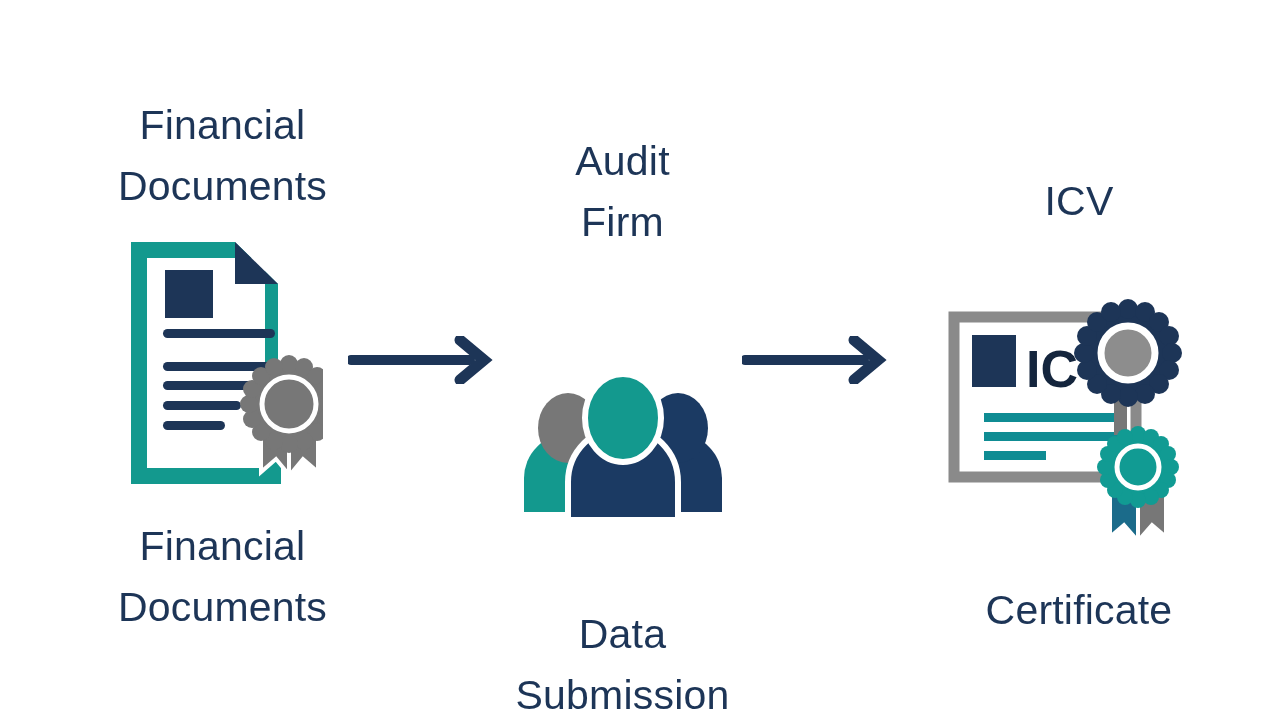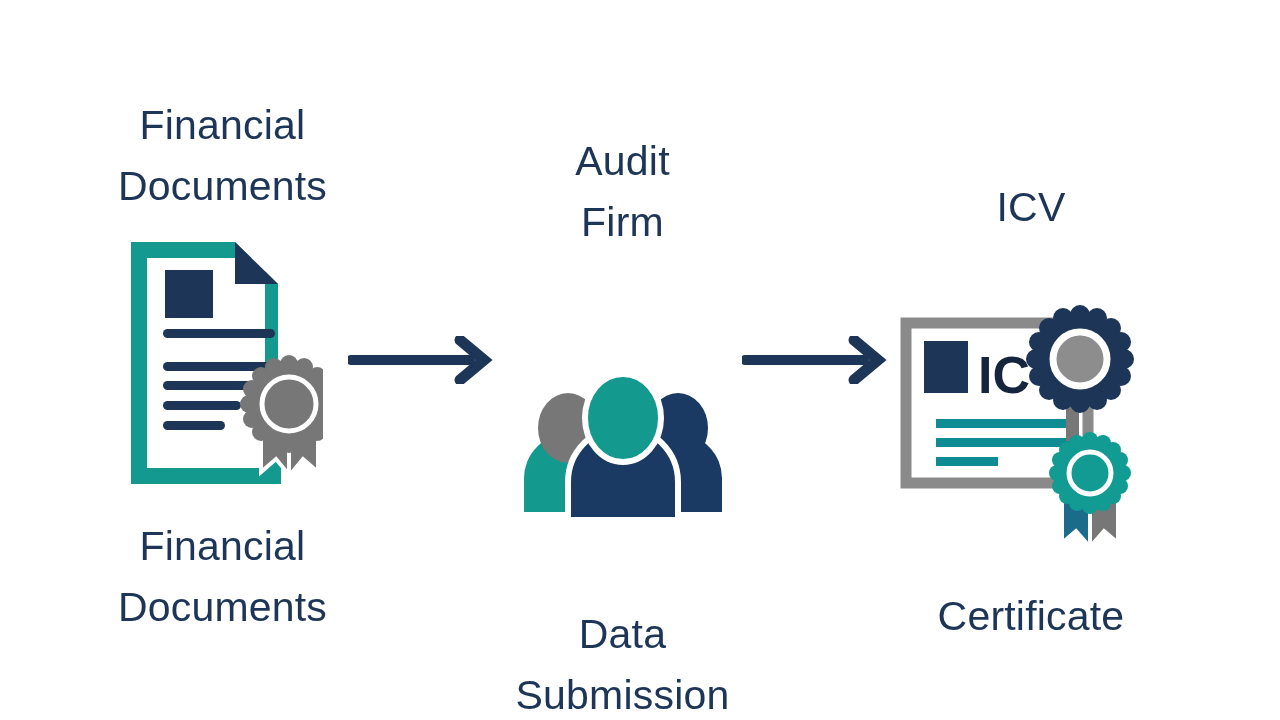--- a/index.html
+++ b/index.html
@@ -27,21 +27,21 @@
   .stage {
     position: absolute;
     top: 95px;
     height: 540px;
     display: flex;
     flex-direction: column;
     align-items: center;
   }
   .stage-docs     { left: 60px;  width: 325px; }
   .stage-audit    { left: 490px; width: 265px; }
-  .stage-cert     { left: 876px; width: 310px; }
+  .stage-cert     { left: 924px; width: 310px; justify-content: center; }
 
   
   .label {
     color: #1d3557;
     font-size: 41px;
     line-height: 1.48;
     text-align: center;
     letter-spacing: 0.2px;
     white-space: pre-line;
     font-weight: 400;

